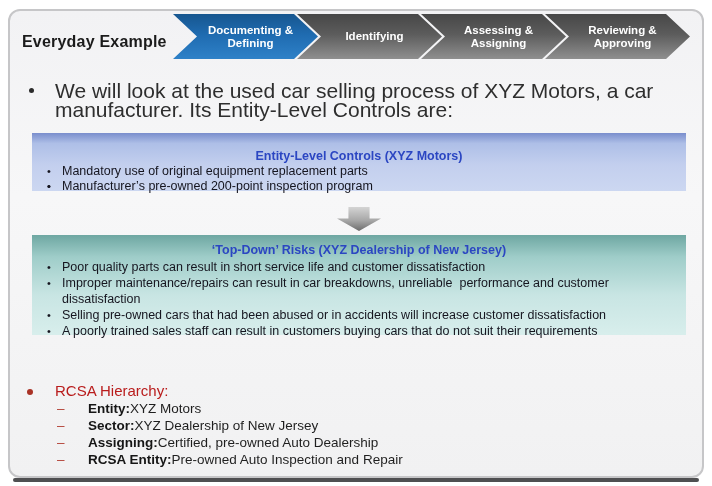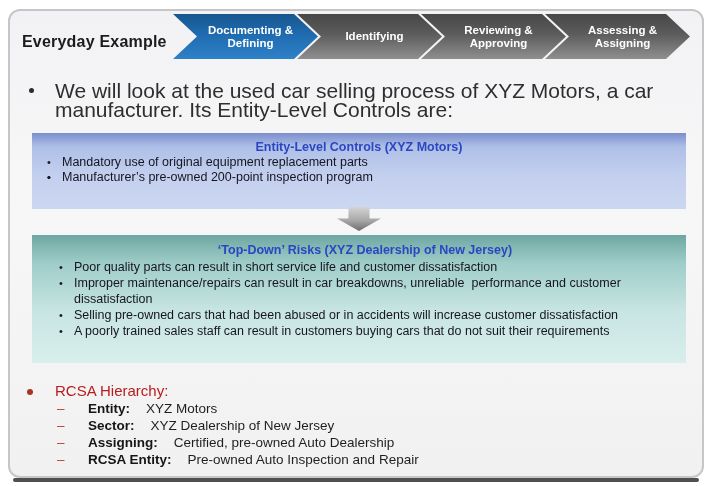--- a/index.html
+++ b/index.html
@@ -49,28 +49,27 @@
   .gbox ul{list-style:none;margin:1px 0 0 0;padding:0;}
   .gbox li{
     position:relative;padding-left:30px;padding-right:14px;
     font-size:12.5px;color:#15151f;
   }
   .gbox li .li-dot{
     position:absolute;left:15px;top:0;color:#15151f;font-size:11px;
   }
   .gbox li .li-text{white-space:pre-wrap;}
   .controls-box{
-    top:133px;height:76px;padding-top:7px;
+    top:133px;height:58px;padding-top:16px;
     background:linear-gradient(180deg,#7a8ecd 0%,#aebfe7 18%,#c3cfee 55%,#ccd7f1 100%);
   }
   .controls-box li{line-height:15px;}
   .risks-box{
-    top:235px;height:128px;padding-top:8px;
+    top:235px;height:100px;padding-top:8px;
     background:linear-gradient(180deg,#6ea7a2 0%,#9fcdc9 22%,#c8e5e3 60%,#d8eeec 100%);
-    padding-left:12px;
   }
   .risks-box li{line-height:16px;}
   .risks-box .gbox-title{margin-bottom:2px;}
   
   .down-arrow{
     position:absolute;left:337px;top:207px;width:44px;height:24px;
     background:linear-gradient(180deg,#d4d4d4 0%,#a8a8a8 55%,#6d6d6d 100%);
     clip-path:polygon(26% 0,74% 0,74% 48%,100% 48%,50% 100%,0 48%,26% 48%);
     filter:drop-shadow(1px 1px 1px rgba(0,0,0,0.25));
   }
@@ -79,43 +78,43 @@
     position:absolute;left:27px;top:389px;width:6px;height:6px;border-radius:50%;
     background:#a93226;
   }
   .rcsa-heading{
     position:absolute;left:55px;top:382px;font-size:15px;color:#b91c1c;
   }
   .rcsa-list{position:absolute;left:57px;top:401px;width:600px;}
   .rcsa-item{height:17px;font-size:13.5px;color:#1f1f1f;display:flex;align-items:baseline;}
   .rcsa-dash{color:#b03a2e;width:31px;flex:none;}
   .rcsa-label{font-weight:bold;color:#161616;}
-  .rcsa-value{margin-left:16px;}
+  .rcsa-value{margin-left:0;}
 </style>
 </head>
 <body>
 
 <div class="stage">
   <div class="slide-bg"></div>
   <div class="slide-bottom-shadow"></div>
 
   <div class="slide-title">Everyday Example</div>
 
   <div class="chevrons">
     <div class="chevron active">
       <span>Documenting &amp; Defining</span>
     </div>
     <div class="chevron">
       <span>Identifying</span>
     </div>
     <div class="chevron">
-      <span>Reviewing &amp; Approving</span>
+      <span>Assessing &amp; Assigning</span>
     </div>
     <div class="chevron">
-      <span>Assessing &amp; Assigning</span>
+      <span>Reviewing &amp; Approving</span>
     </div>
   </div>
 
   <div class="intro-bullet-dot"></div>
   <div class="intro-text">We will look at the used car selling process of XYZ Motors, a car manufacturer. Its Entity-Level Controls are:</div>
 
   <div class="gbox controls-box">
     <div class="gbox-title">Entity-Level Controls (XYZ Motors)</div>
     <ul>
       <li>

